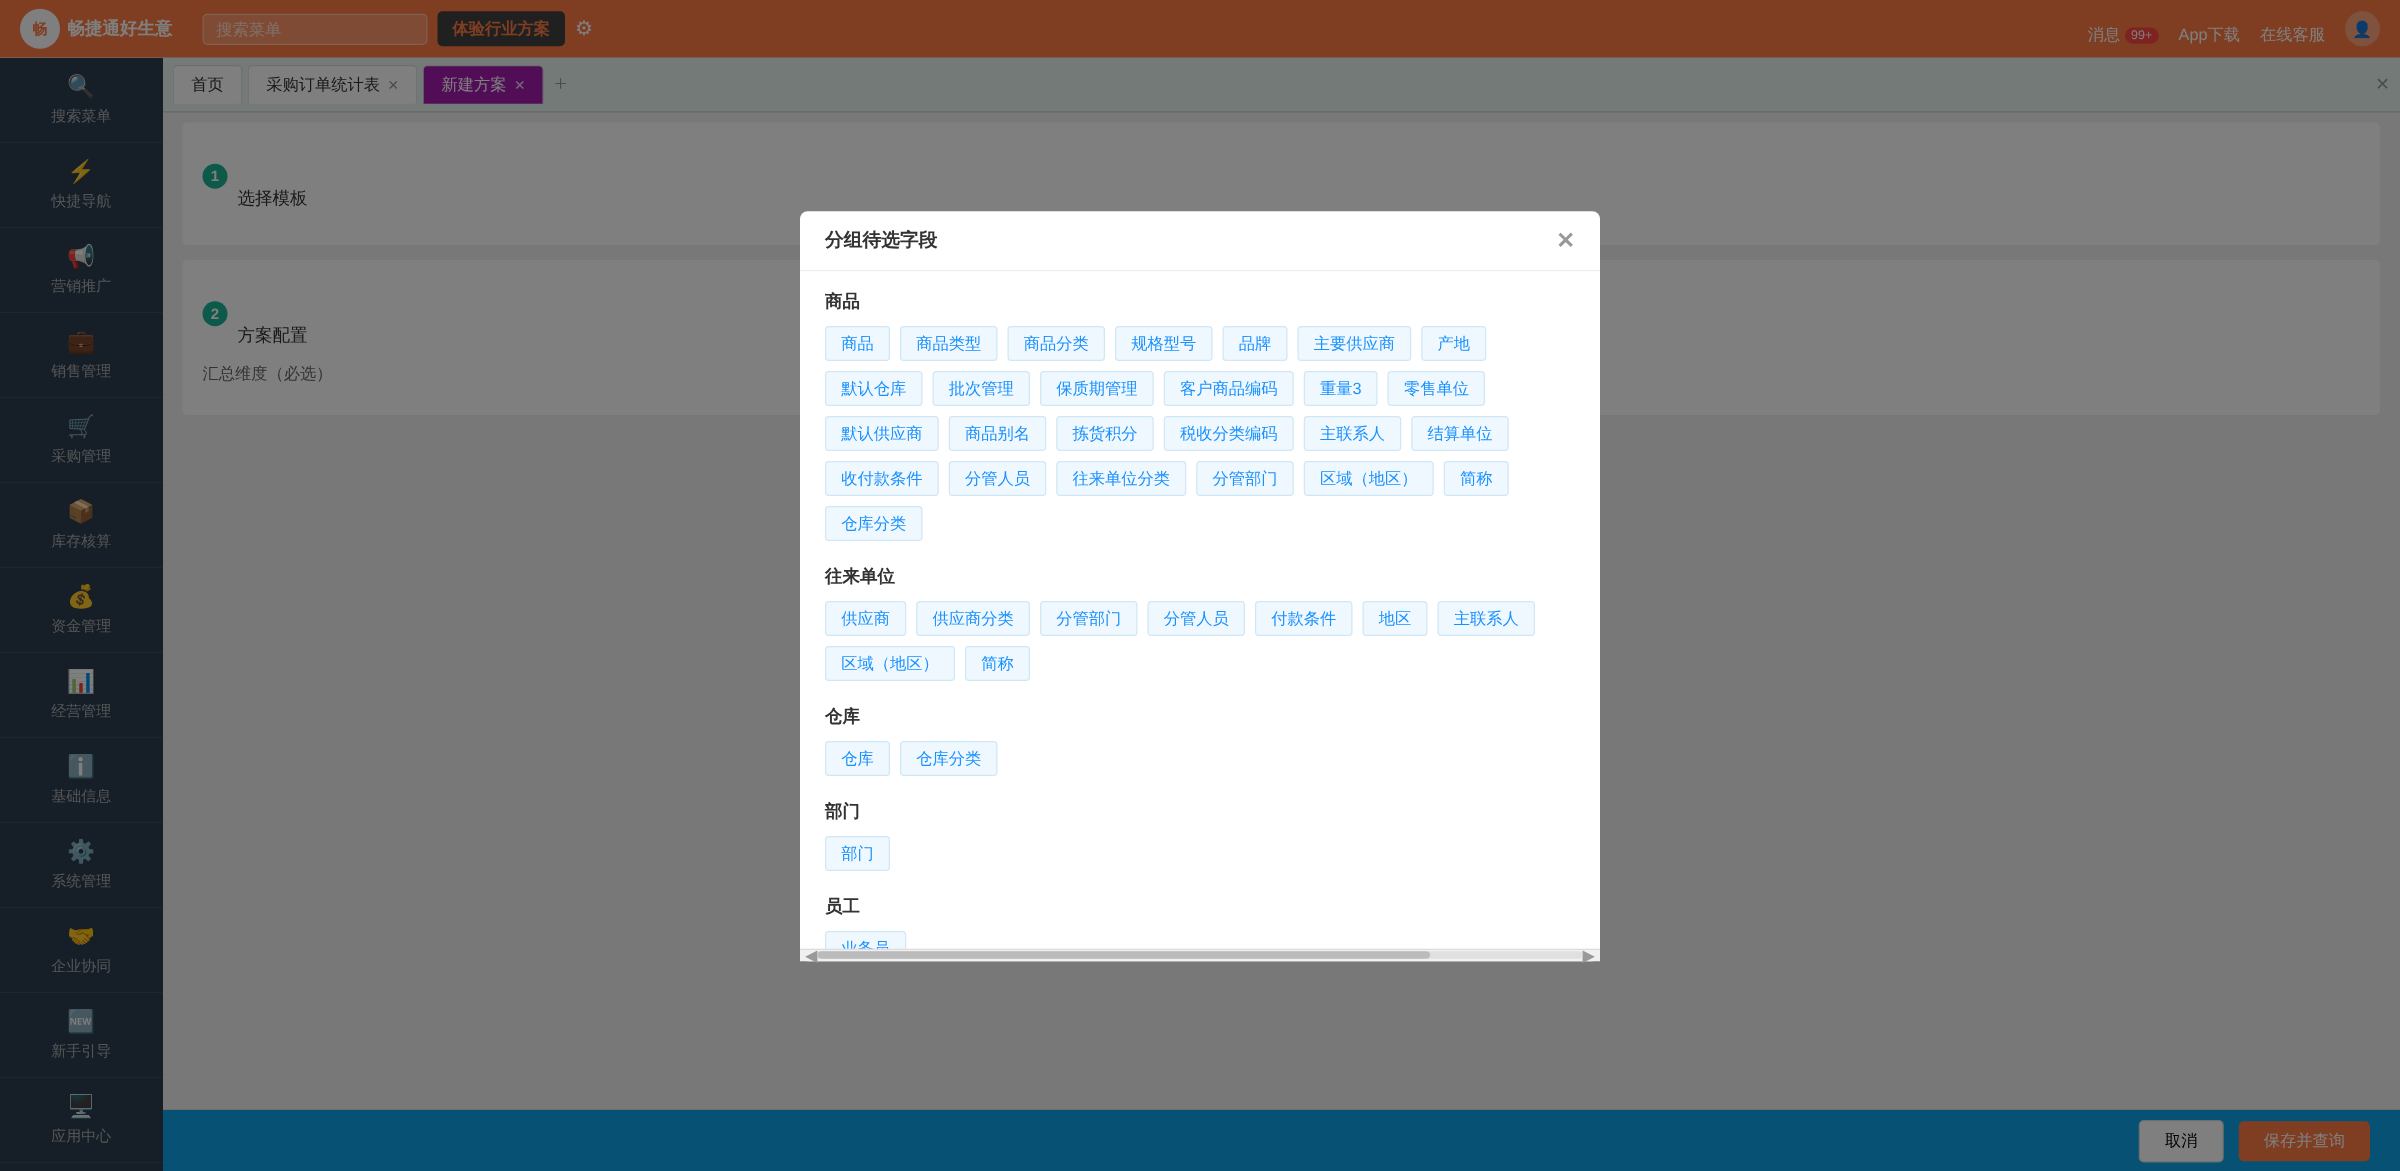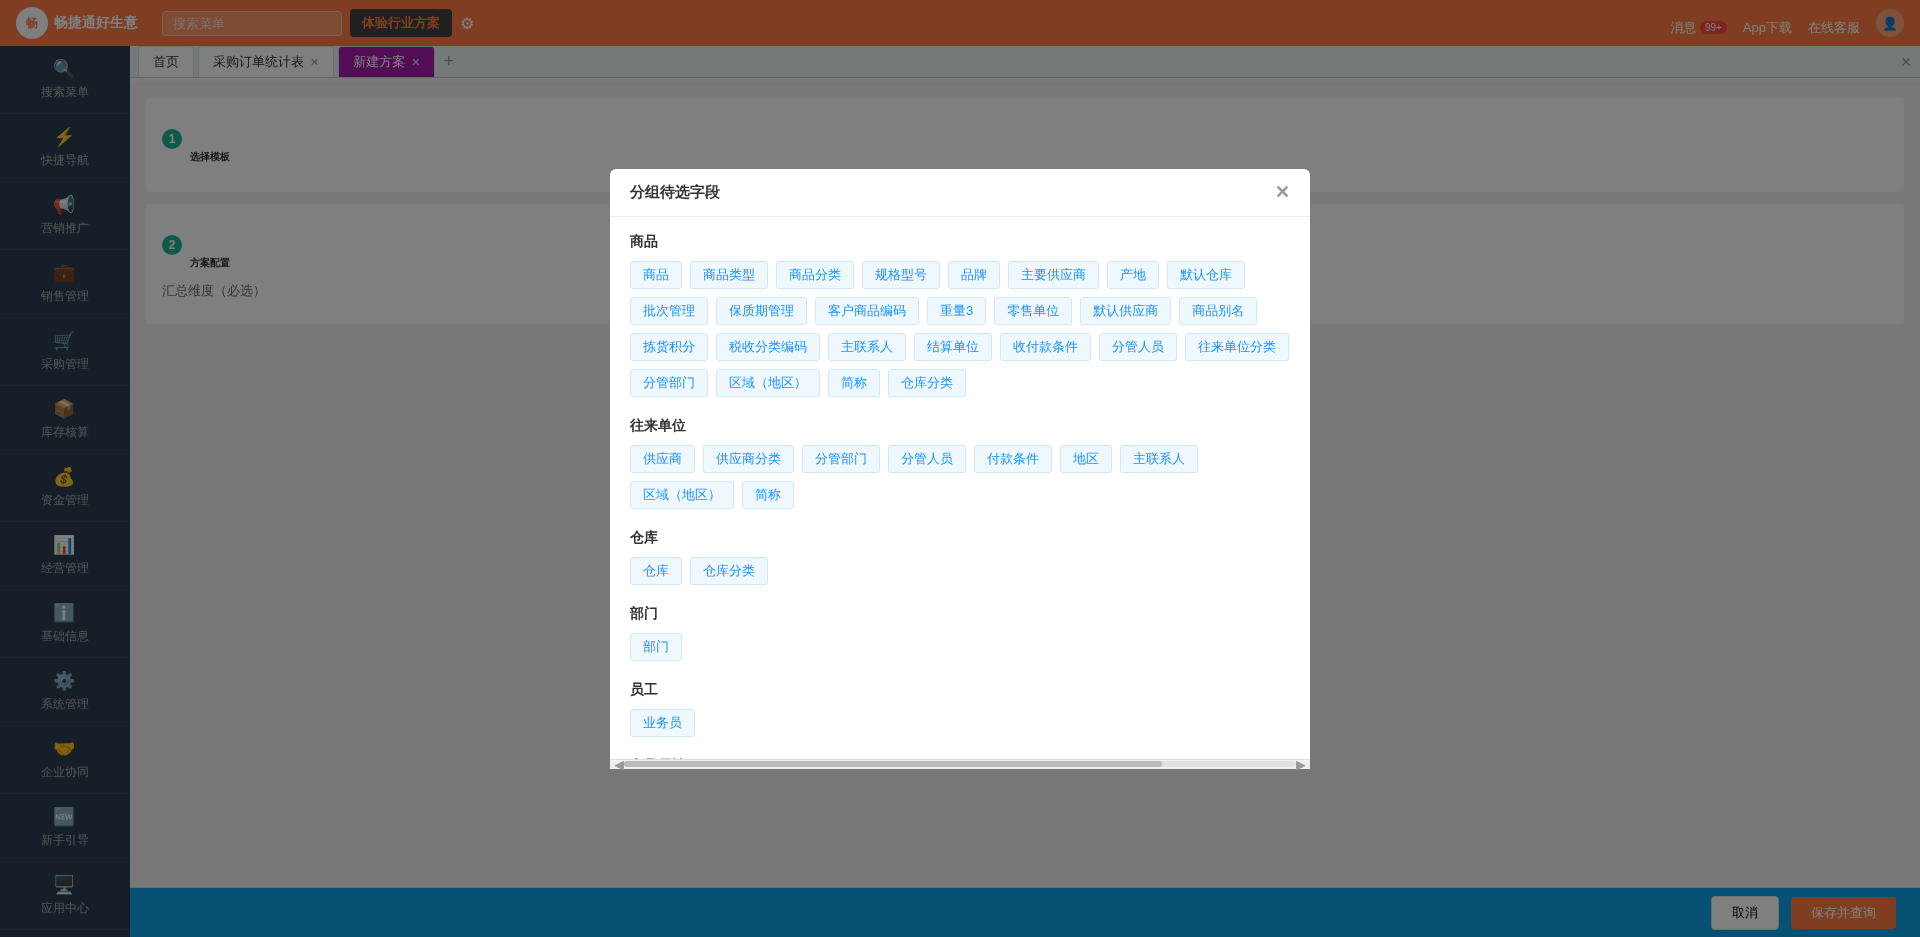--- a/index.html
+++ b/index.html
@@ -75,29 +75,30 @@
       border: none;
       border-radius: 4px;
       padding: 5px 12px;
       font-size: 13px;
       cursor: pointer;
       font-weight: bold;
     }
 
     
     .tab-bar {
-      height: 32px;
+      height: 44px;
       background: #e8f4f0;
       display: flex;
       align-items: center;
       padding: 0 8px;
       position: fixed;
       top: 46px; left: 130px; right: 0;
       z-index: 99;
       border-bottom: 1px solid #ccc;
+      font-family: Liberation Serif, serif;
     }
     .tab-item {
       display: flex;
       align-items: center;
       gap: 6px;
       padding: 6px 14px;
       background: white;
       border-radius: 4px 4px 0 0;
       font-size: 13px;
       cursor: pointer;
@@ -164,21 +165,21 @@
     }
     .step-num {
       background: #1ab394;
       color: white;
       border-radius: 50%;
       width: 20px; height: 20px;
       display: flex; align-items: center; justify-content: center;
       font-size: 12px;
       font-weight: bold;
     }
-    .step-title { font-weight: bold; font-size: 10px; margin-top: 36px; }
+    .step-title { font-weight: normal; font-size: 14px; margin-top: 36px; }
 
     
     .footer-bar {
       position: fixed;
       bottom: 0; left: 0; right: 0;
       height: 50px;
       background: #0ea5e9;
       border-top: 1px solid #ddd;
       display: flex;
       align-items: center;
@@ -212,21 +213,21 @@
       z-index: 200;
       display: flex;
       align-items: center;
       justify-content: center;
     }
 
     
     .modal {
       background: white;
       border-radius: 6px;
-      width: 700px;
+      width: 640px;
       max-height: 600px;
       display: flex;
       flex-direction: column;
       position: relative;
     }
     .modal-header {
       display: flex;
       align-items: center;
       justify-content: space-between;
       padding: 14px 20px;

